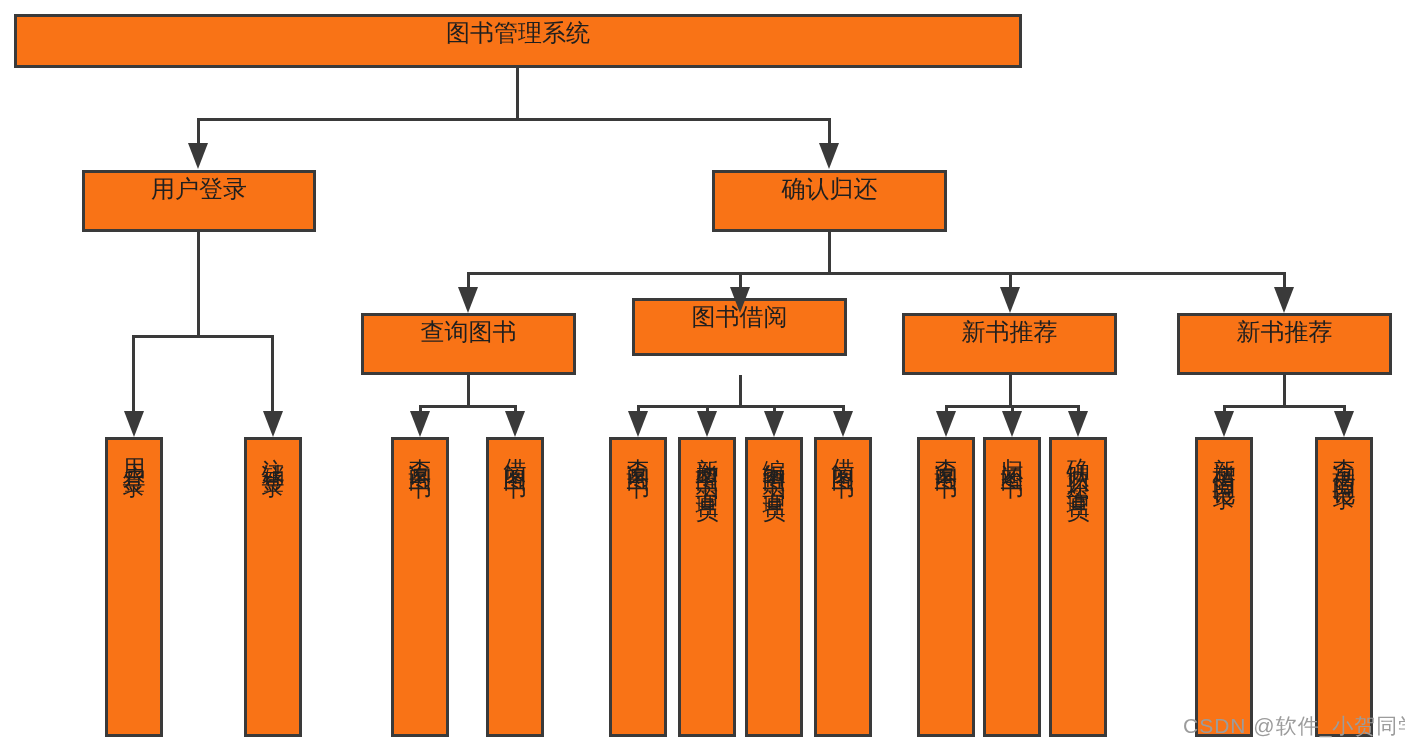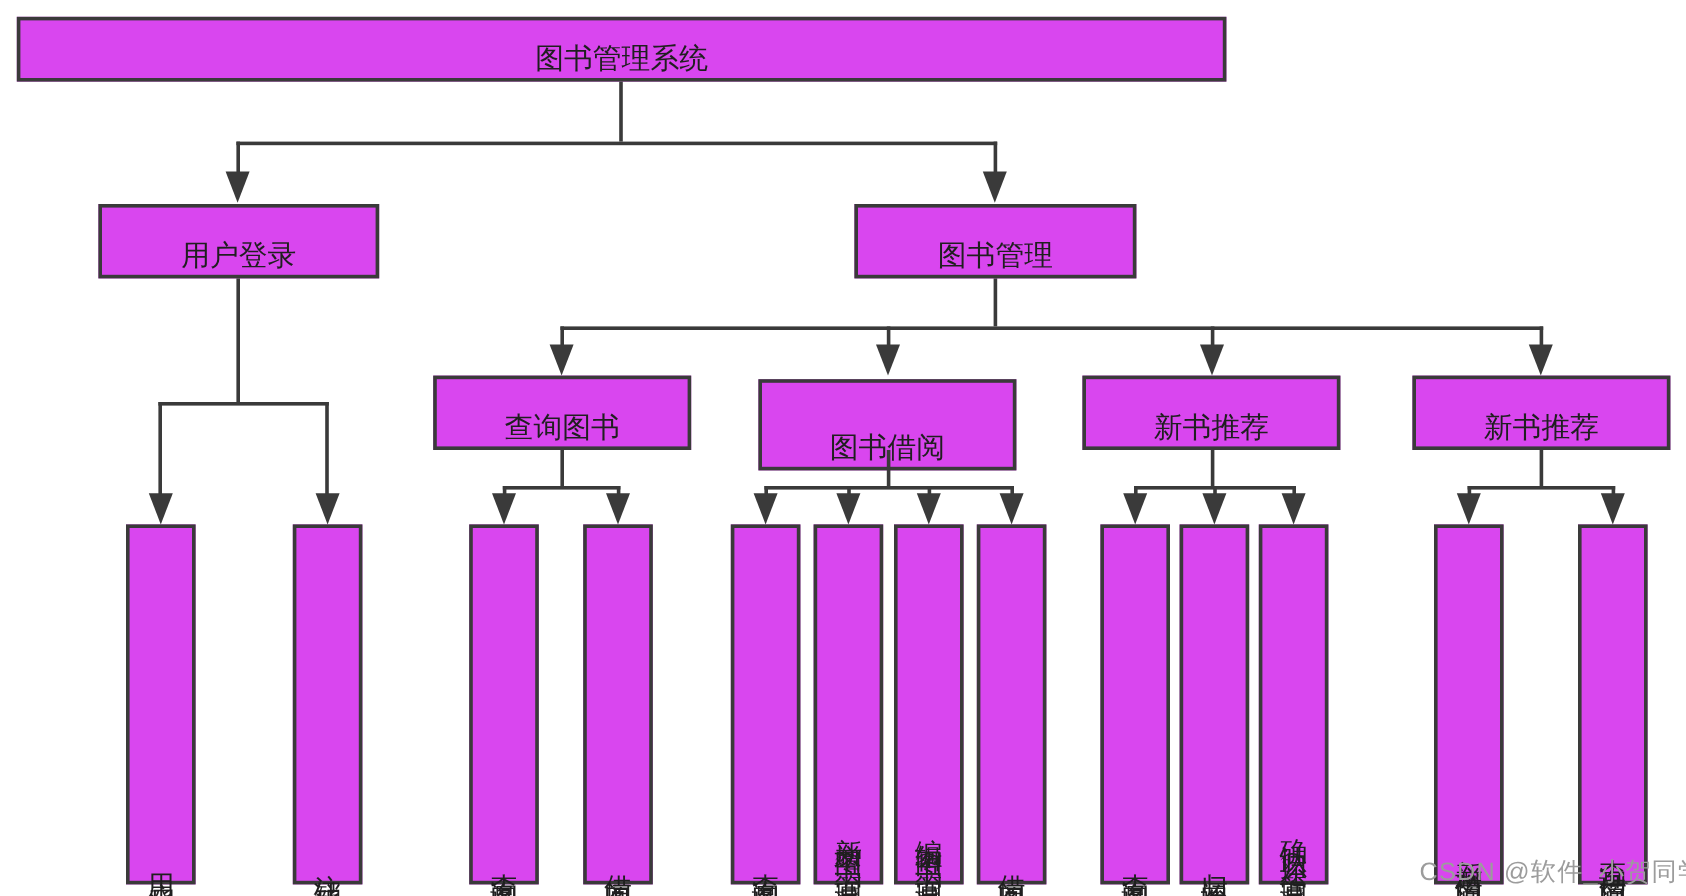--- a/index.html
+++ b/index.html
@@ -1,22 +1,22 @@
 <!DOCTYPE html>
 <html><head>
 <meta charset="utf-8">
 <style>
   html,body{margin:0;padding:0;background:#ffffff;}
   .canvas{
     position:relative;width:1405px;height:747px;background:#ffffff;overflow:hidden;
     font-family:"Liberation Sans",sans-serif;color:#1f1f1f;
   }
   .box{
-    position:absolute;box-sizing:border-box;border:3px solid #3a3a3a;background:#d946ef;
-    display:flex;align-items:flex-end;justify-content:center;
+    position:absolute;box-sizing:border-box;border:3px solid #3a3a3a;background:#f97316;
+    display:flex;align-items:flex-start;justify-content:center;
   }
   .box span{font-size:24px;color:#1f1f1f;white-space:nowrap;}
   .vbox span{
     writing-mode:vertical-rl;text-orientation:mixed;
     font-size:23px;letter-spacing:6px;line-height:1;
   }
   .hl,.vl{position:absolute;background:#3a3a3a;}
   .hl{height:3px;}
   .vl{width:3px;}
   .arr{
@@ -36,27 +36,27 @@
 
   <div class="box" style="left:14px;top:14px;width:1008px;height:54px;">
     <span>图书管理系统</span>
   </div>
 
   <div class="box" style="left:82px;top:170px;width:234px;height:62px;">
     <span>用户登录</span>
   </div>
 
   <div class="box" style="left:712px;top:170px;width:235px;height:62px;">
-    <span>图书管理</span>
+    <span>确认归还</span>
   </div>
 
   <div class="box" style="left:361px;top:313px;width:215px;height:62px;">
     <span>查询图书</span>
   </div>
-  <div class="box" style="left:632px;top:316px;width:215px;height:76px;">
+  <div class="box" style="left:632px;top:298px;width:215px;height:58px;">
     <span>图书借阅</span>
   </div>
   <div class="box" style="left:902px;top:313px;width:215px;height:62px;">
     <span>新书推荐</span>
   </div>
   <div class="box" style="left:1177px;top:313px;width:215px;height:62px;">
     <span>新书推荐</span>
   </div>
 
   <div class="box vbox" style="left:105px;top:437px;width:58px;height:300px;">

